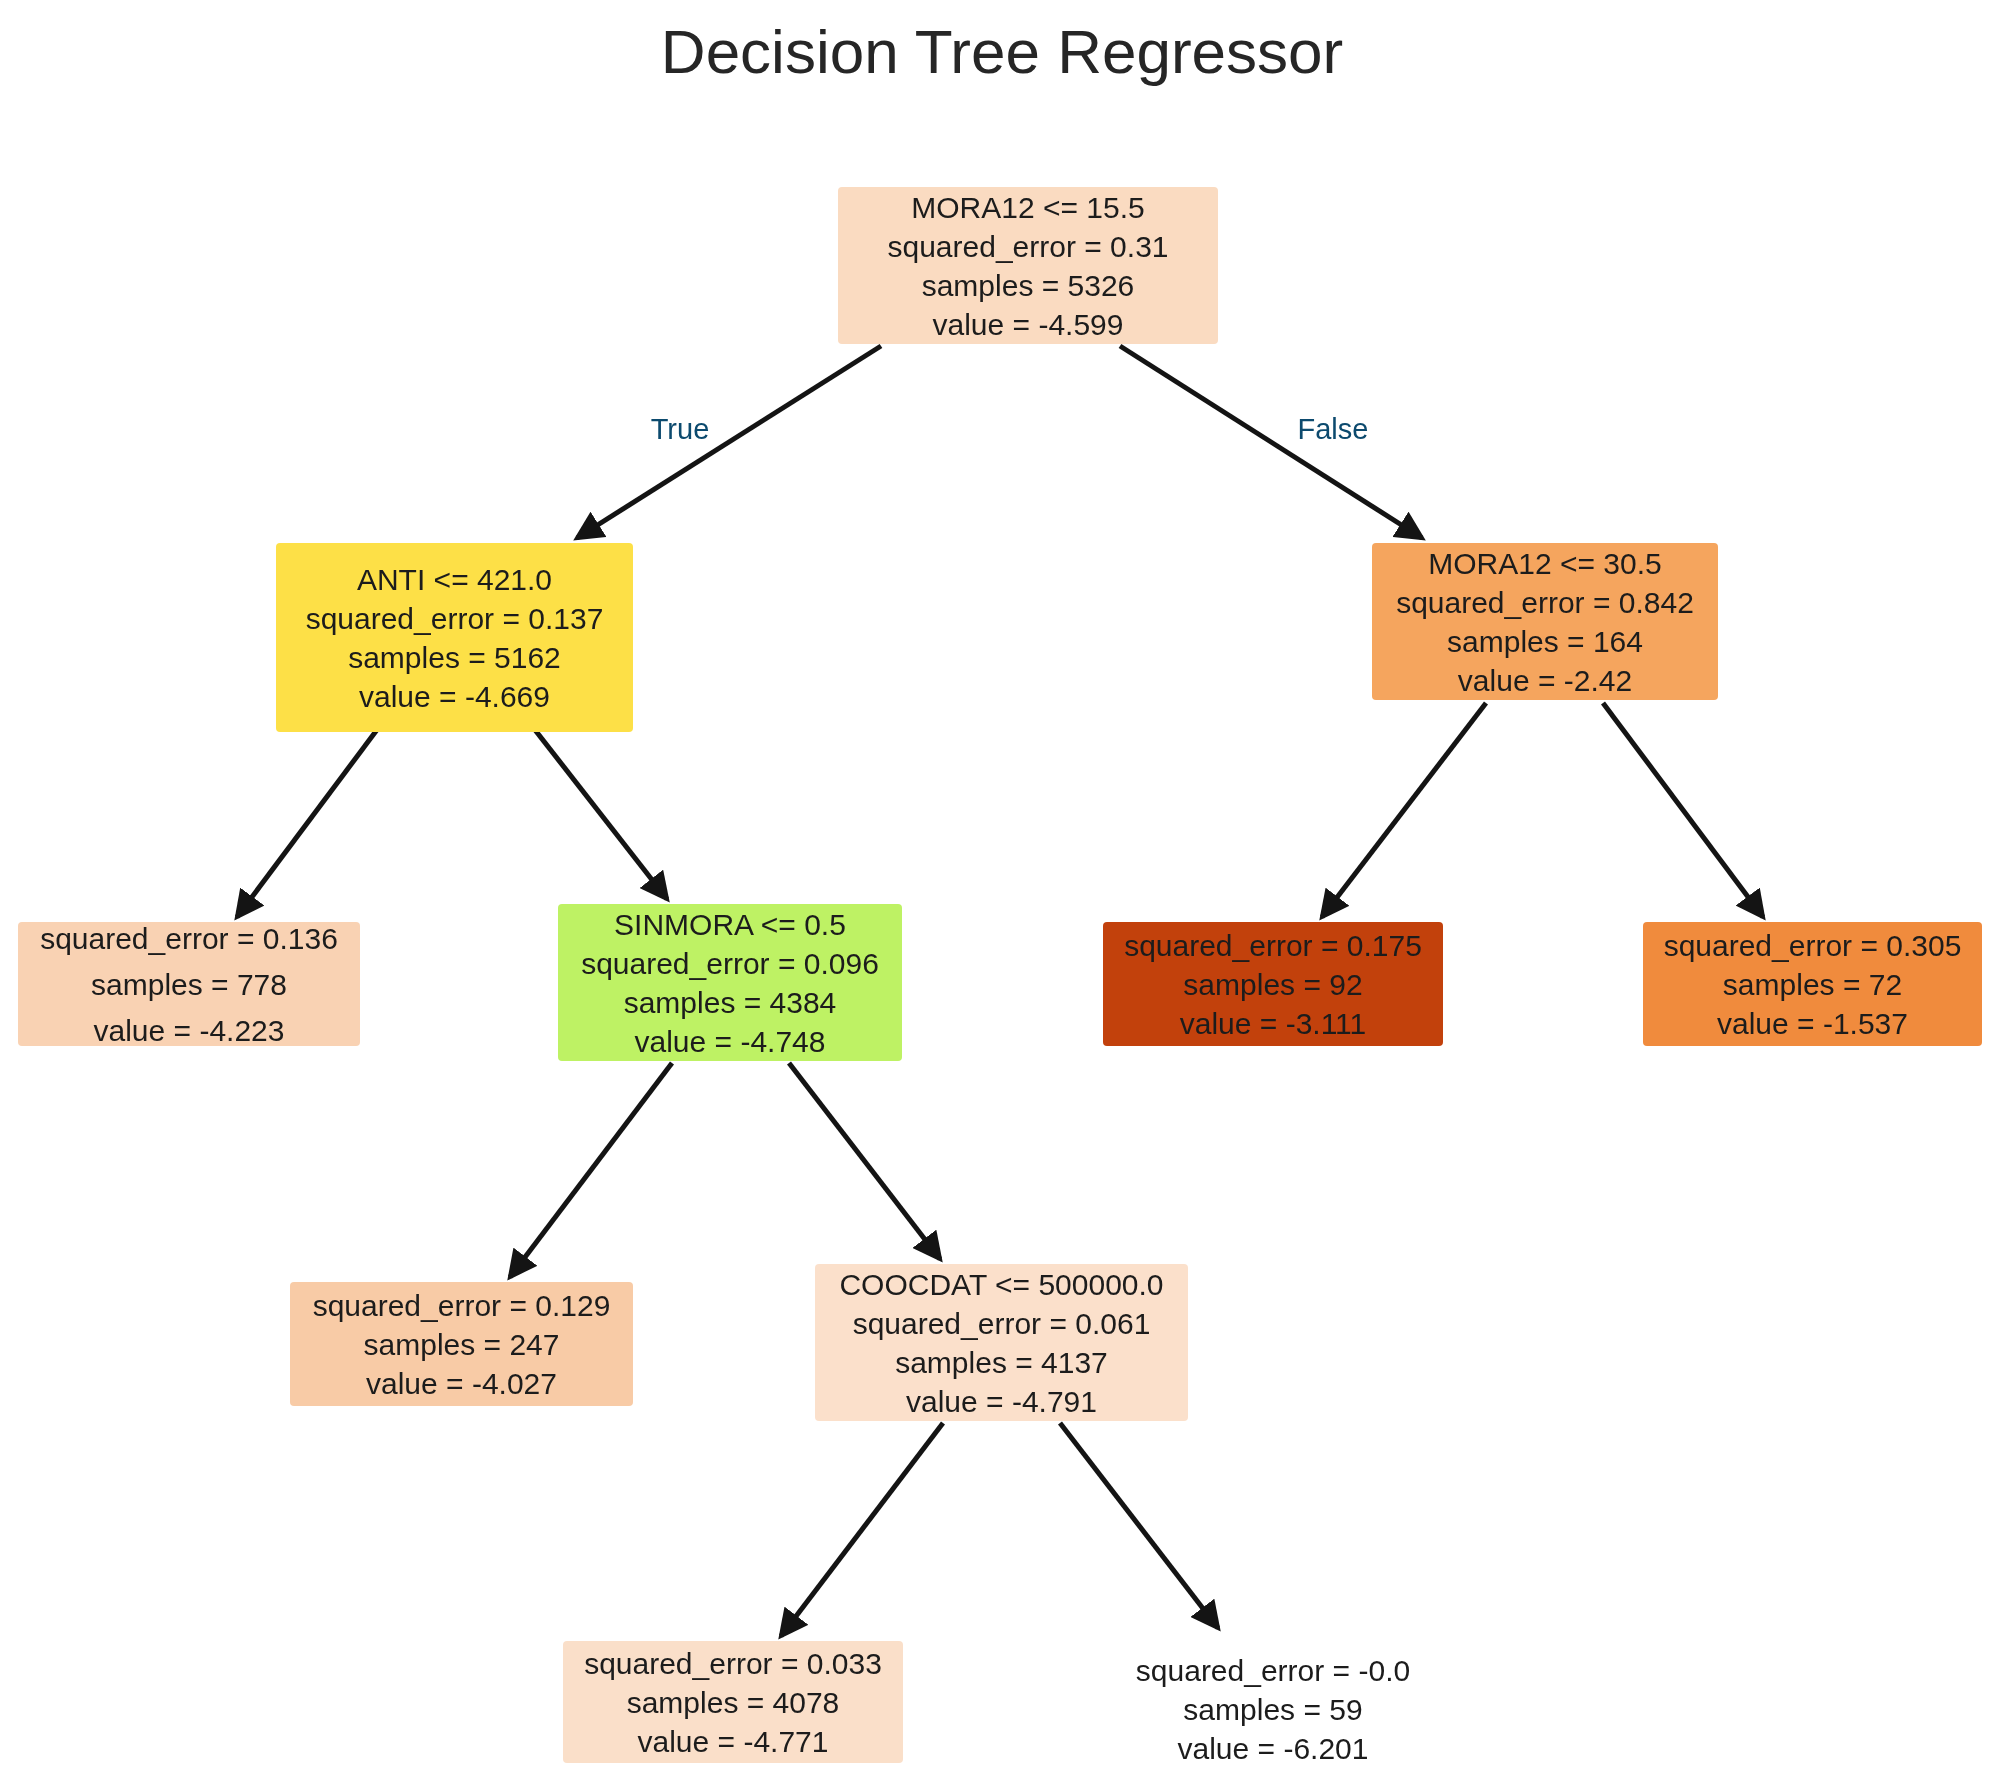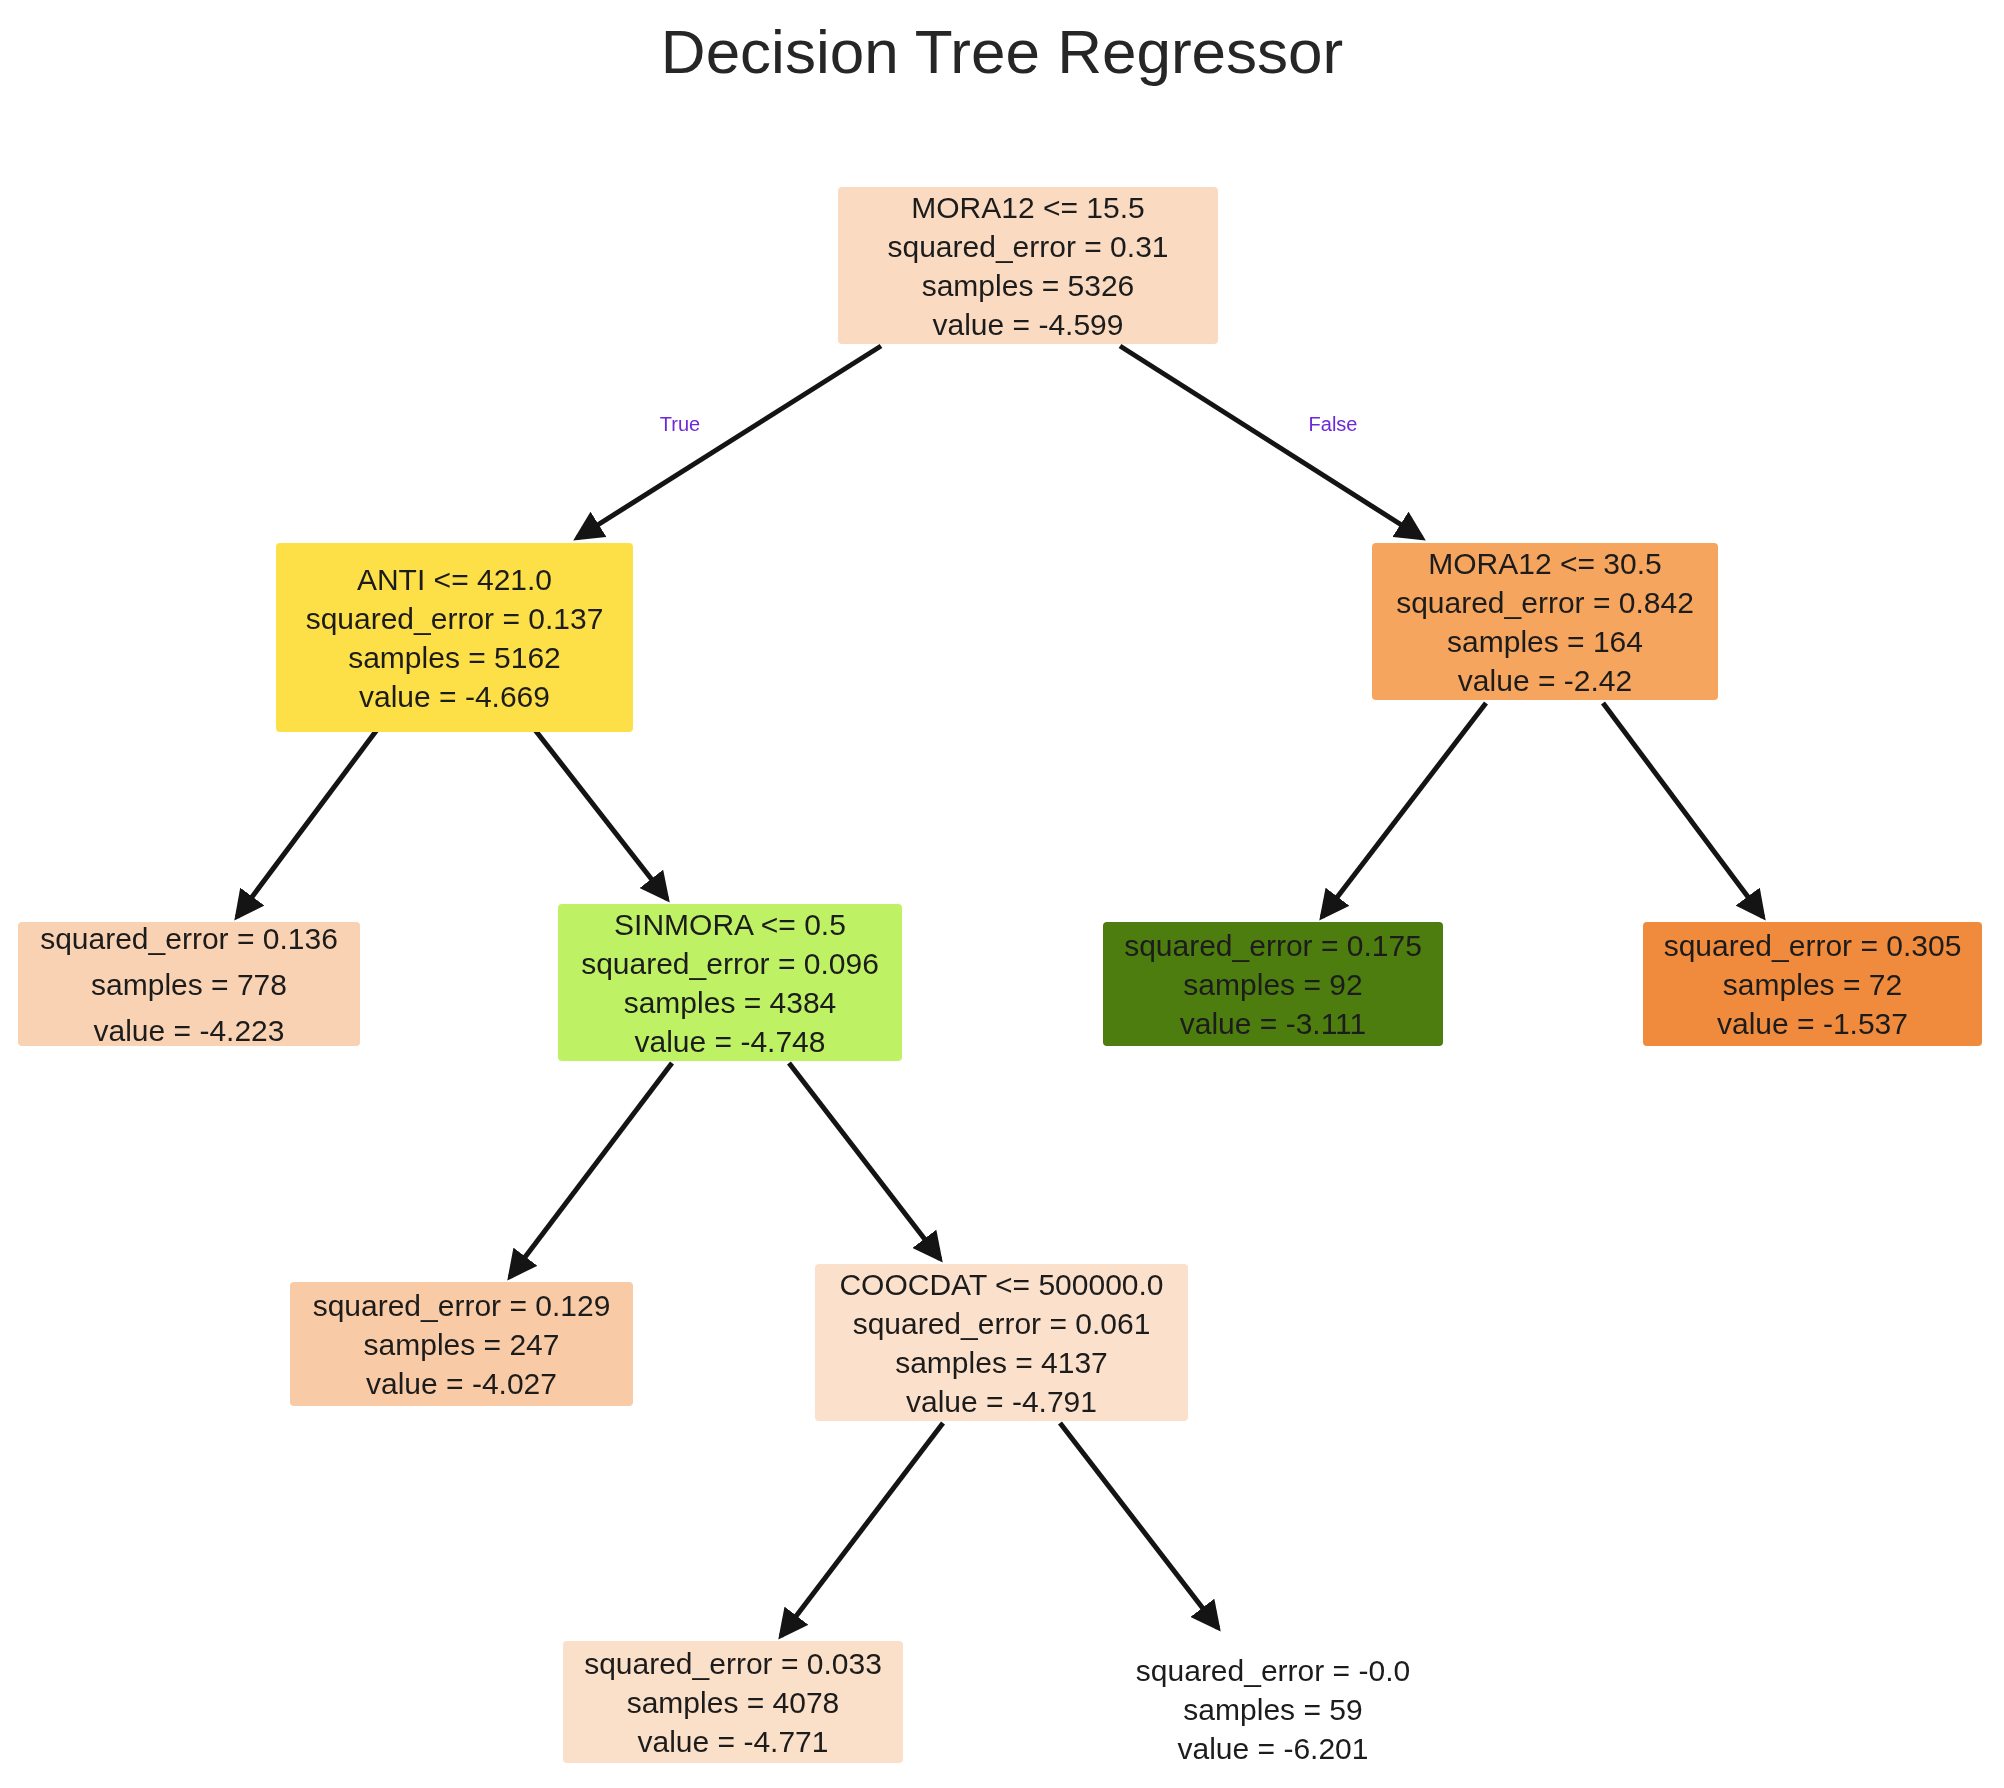--- a/index.html
+++ b/index.html
@@ -43,22 +43,22 @@
     white-space:nowrap;
   }
   .node--plain{
     background:transparent !important;
     text-align:right;
   }
   .edge-label{
     position:absolute;
     width:160px;
     text-align:center;
-    font-size:20px;
-    color:#6d28d9;
+    font-size:29px;
+    color:#0c4a6e;
   }
   .edge-label--true{ left:600px; top:413px; }
   .edge-label--false{ left:1253px; top:413px; }
 </style>
 </head>
 <body>
 
 <div class="canvas">
   <div class="title">Decision Tree Regressor</div>
 
@@ -108,21 +108,21 @@
         <div class="node-line">squared_error = 0.136</div>
         <div class="node-line">samples = 778</div>
         <div class="node-line">value = -4.223</div>
       </div>
       <div class="node" style="background: #bef264; left: 558px; top: 904px; width: 344px; height: 157px;">
         <div class="node-line">SINMORA &lt;= 0.5</div>
         <div class="node-line">squared_error = 0.096</div>
         <div class="node-line">samples = 4384</div>
         <div class="node-line">value = -4.748</div>
       </div>
-      <div class="node" style="background: #4d7c0f; left: 1103px; top: 922px; width: 340px; height: 124px;">
+      <div class="node" style="background: #c2410c; left: 1103px; top: 922px; width: 340px; height: 124px;">
         <div class="node-line">squared_error = 0.175</div>
         <div class="node-line">samples = 92</div>
         <div class="node-line">value = -3.111</div>
       </div>
       <div class="node" style="background: rgb(240, 139, 61); left: 1643px; top: 922px; width: 339px; height: 124px;">
         <div class="node-line">squared_error = 0.305</div>
         <div class="node-line">samples = 72</div>
         <div class="node-line">value = -1.537</div>
       </div>
       <div class="node" style="background: rgb(248, 203, 166); left: 290px; top: 1282px; width: 343px; height: 124px;">

